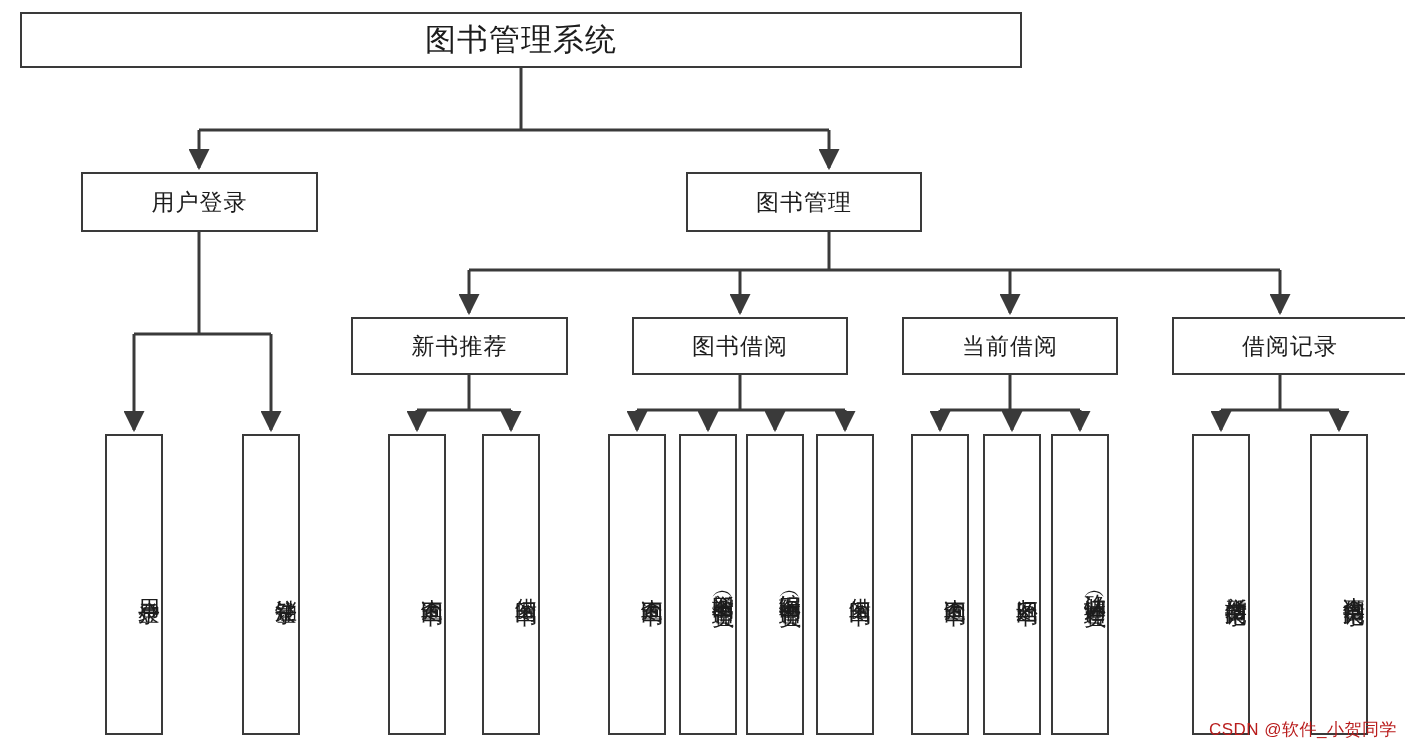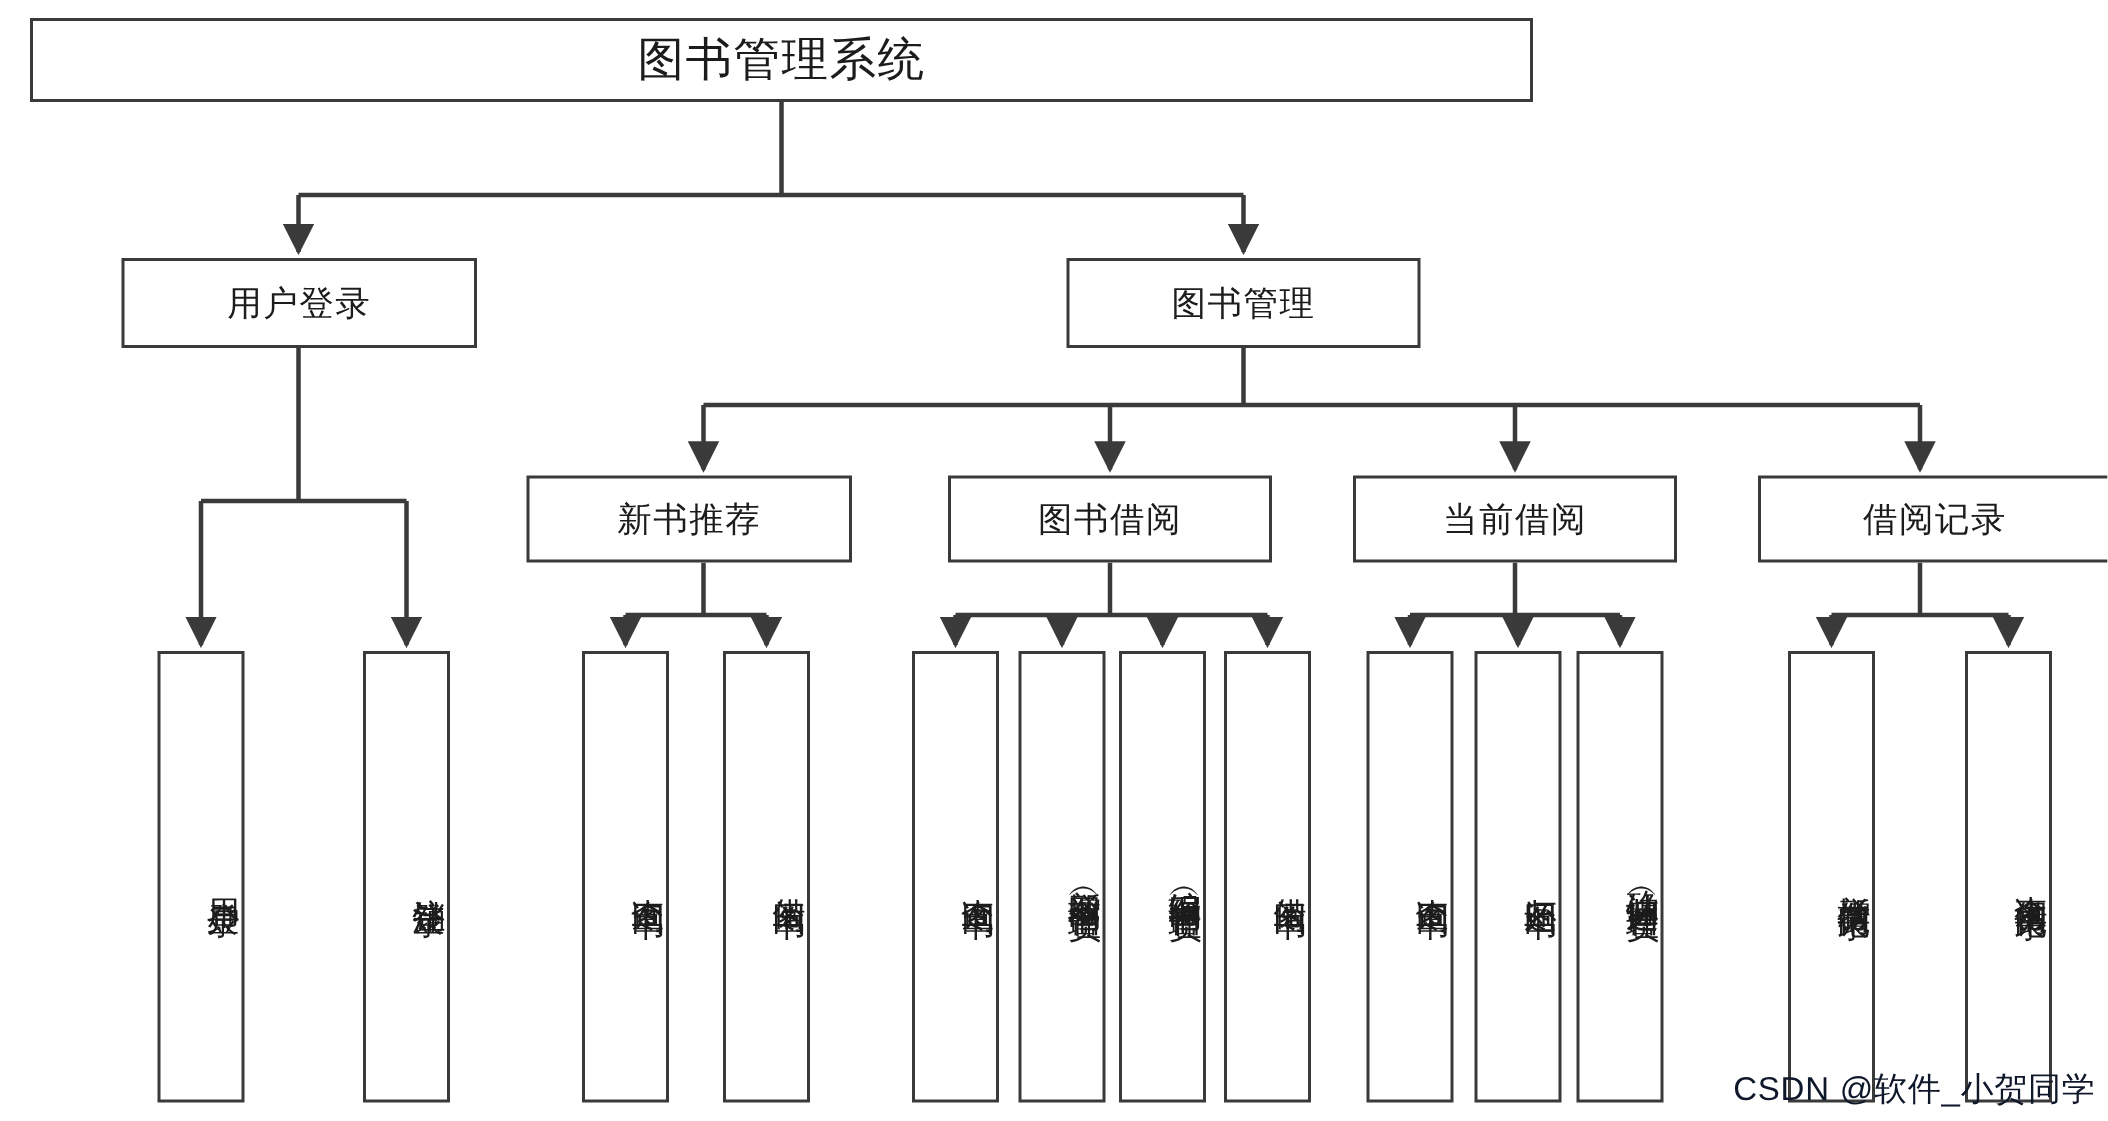--- a/index.html
+++ b/index.html
@@ -56,22 +56,22 @@
     text-orientation: upright;
     display: block;
   }
   .node.root {
     font-size: 31px;
   }
   .watermark {
     position: absolute;
     right: 8px;
     bottom: 6px;
-    font-size: 22px;
-    color: #0f172a;
+    font-size: 17px;
+    color: #b91c1c;
     white-space: nowrap;
     letter-spacing: 0.5px;
   }
 </style>
 </head>
 <body>
 
 <div id="canvas">
 
   <svg id="wires" viewBox="0 0 1405 747" width="1405" height="747" xmlns="http://www.w3.org/2000/svg">
@@ -127,21 +127,21 @@
     </g>
   </svg>
 
   <div class="node h root" style="left:20px; top:12px; width:1002px; height:56px;">
     <span>图书管理系统</span>
   </div>
 
   <div class="node h" style="left:81px; top:172px; width:237px; height:60px;">
     <span>用户登录</span>
   </div>
-  <div class="node h" style="left:711px; top:172px; width:236px; height:60px;">
+  <div class="node h" style="left:686px; top:172px; width:236px; height:60px;">
     <span>图书管理</span>
   </div>
 
   <div class="node h" style="left:351px; top:317px; width:217px; height:58px;">
     <span>新书推荐</span>
   </div>
   <div class="node h" style="left:902px; top:317px; width:216px; height:58px;">
     <span>当前借阅</span>
   </div>
   <div class="node h" style="left:632px; top:317px; width:216px; height:58px;">

